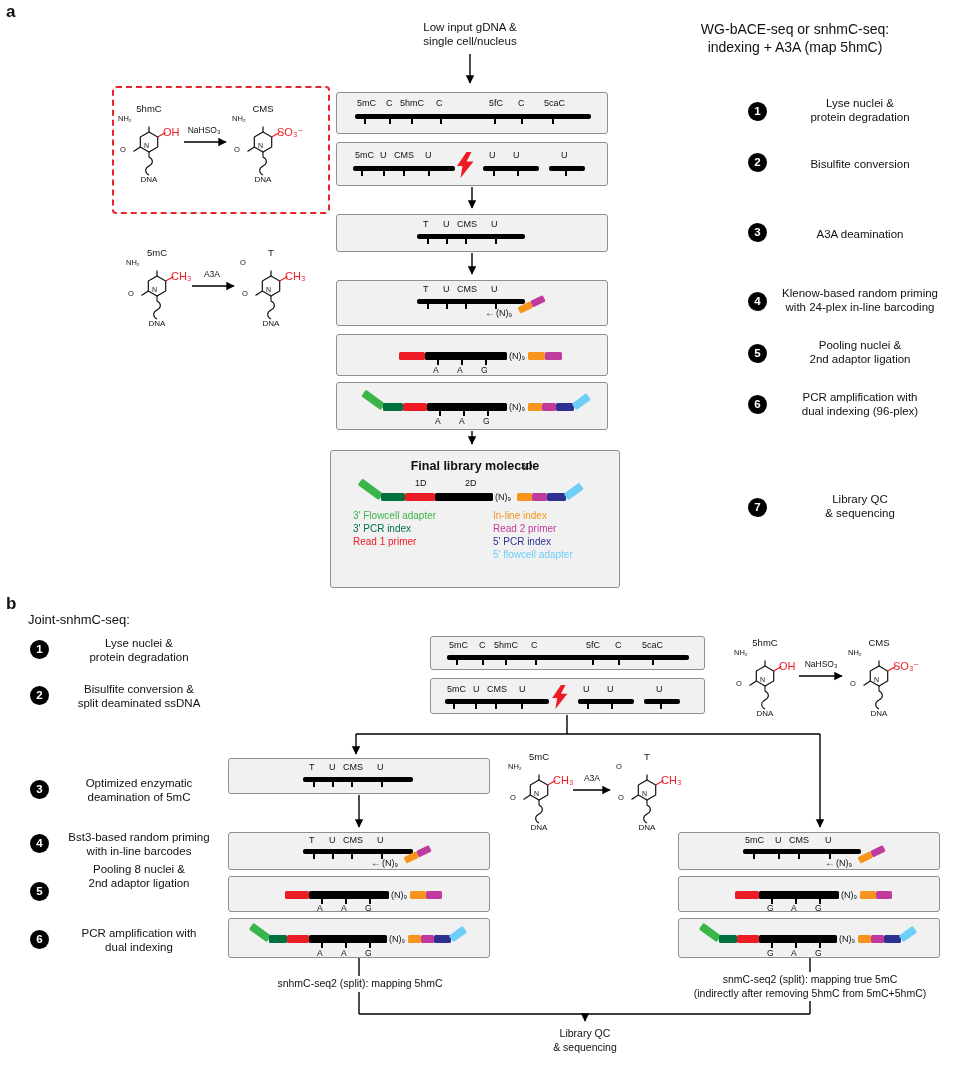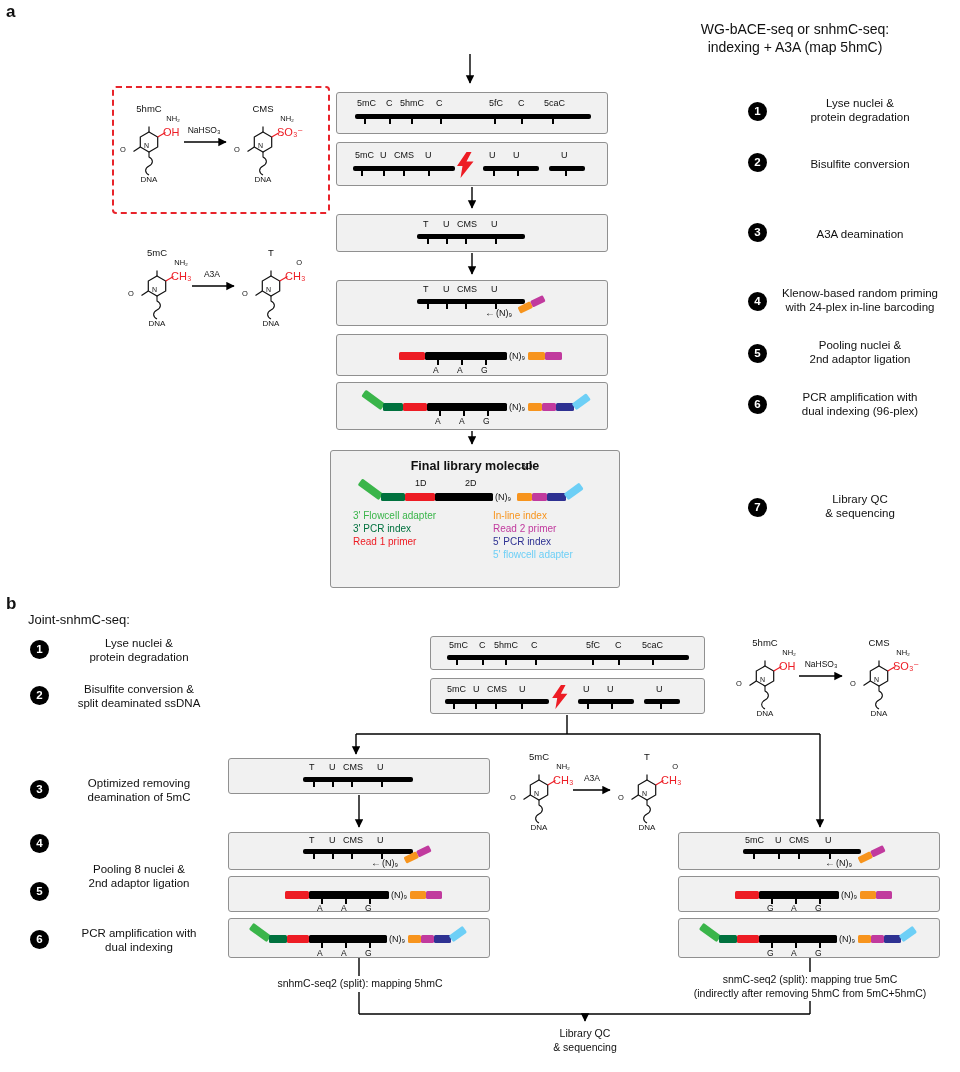--- a/index.html
+++ b/index.html
@@ -21,21 +21,21 @@
 .bg-red{background:#ed1c24}.bg-or{background:#f7941d}.bg-mg{background:#c13a9e}.bg-gr{background:#3ab54a}
 .bg-dg{background:#00713e}.bg-bl{background:#2e3192}.bg-lb{background:#6dcff6}.bg-bk{background:#000}
 .t-red{color:#ed1c24}.t-or{color:#f7941d}.t-mg{color:#c13a9e}.t-gr{color:#3ab54a}
 .t-dg{color:#00713e}.t-bl{color:#2e3192}.t-lb{color:#6dcff6}
 .stepnum{position:absolute;width:19px;height:19px;border-radius:50%;background:#000;color:#fff;font-size:11.5px;font-weight:bold;text-align:center;line-height:19px}
 .steplabel{position:absolute;font-size:11.5px;line-height:1.25;text-align:center;white-space:pre-line}
 .panel-label{position:absolute;font-size:17px;font-weight:bold}
 .note{position:absolute;font-size:11px;line-height:1.32;color:#e8232b}
 .mol{position:absolute;width:62px;height:92px}
 .mname{position:absolute;top:0;left:0;width:100%;text-align:center;font-size:9.5px;line-height:1}
-.mtop{position:absolute;top:11px;left:0;width:100%;text-align:right;font-size:7.5px;line-height:1}
+.mtop{position:absolute;top:11px;left:0;width:100%;text-align:left;font-size:7.5px;line-height:1}
 .molsvg{position:absolute;top:21px;left:11px}
 .mo{position:absolute;top:42px;left:2px;font-size:7.5px;line-height:1}
 .mn{position:absolute;top:38px;left:26px;font-size:7px;line-height:1}
 .msub{position:absolute;top:23px;left:45px;font-size:11px;line-height:1;color:#ed1c24;white-space:nowrap}
 .mdna{position:absolute;top:72px;left:0;width:100%;text-align:center;font-size:8px;line-height:1}
 .reagent{position:absolute;font-size:8.5px;text-align:center;line-height:1}
 .pseg{position:absolute;width:28px;height:7px;transform:rotate(-26deg);transform-origin:0 50%}
 .pseg i{position:absolute;top:0;width:14px;height:7px;border-radius:1.5px;display:block}
 .pseg .h1{left:0}.pseg .h2{left:14px}
 .la{position:absolute;font-size:10px;line-height:1}
@@ -72,20 +72,22 @@
       <line x1="359" y1="958" x2="359" y2="1014"></line>
       <line x1="810" y1="958" x2="810" y2="1014"></line>
       <line x1="359" y1="1014" x2="810" y2="1014"></line>
       <line x1="585" y1="1014" x2="585" y2="1021" marker-end="url(#ah)"></line>
     </g>
   </svg>
 
   <div class="panel-label" style="left:6px;top:2px">a</div>
 
 
+  <div class="abs pre ctr" style="left:388px;top:20px;width:164px;font-size:11.5px;line-height:1.25">Low input gDNA &amp;
+single cell/nucleus</div>
   <div class="abs pre ctr" style="left:642px;top:20px;width:306px;font-size:14px;line-height:1.3">WG-bACE-seq or snhmC-seq:
 indexing + A3A (map 5hmC)</div>
 
   <div class="abs" style="left:112px;top:86px;width:218px;height:128px;border:2px dashed #e8232b;border-radius:4px"></div>
 
   <div class="mol" style="left:118px;top:104px">
     <div class="mname">5hmC</div>
     <div class="mtop">NH₂</div>
     <svg class="molsvg" width="40" height="52" viewBox="0 0 40 52">
       <polygon points="20,7 28.7,12 28.7,22 20,27 11.3,22 11.3,12" fill="none" stroke="#111" stroke-width="1.2"></polygon>
@@ -304,22 +306,24 @@
   <div class="stepnum" style="left:30px;top:640px">1</div>
   <div class="stepnum" style="left:30px;top:686px">2</div>
   <div class="stepnum" style="left:30px;top:780px">3</div>
   <div class="stepnum" style="left:30px;top:834px">4</div>
   <div class="stepnum" style="left:30px;top:882px">5</div>
   <div class="stepnum" style="left:30px;top:930px">6</div>
   <div class="steplabel" style="left:52px;top:636px;width:174px">Lyse nuclei &amp;
 protein degradation</div>
   <div class="steplabel" style="left:52px;top:682px;width:174px">Bisulfite conversion &amp;
 split deaminated ssDNA</div>
-  <div class="steplabel" style="left:52px;top:776px;width:174px">Optimized removing
+  <div class="steplabel" style="left:52px;top:776px;width:174px">Optimized enzymatic
 deamination of 5mC</div>
+  <div class="steplabel" style="left:52px;top:830px;width:174px">Bst3-based random priming
+with in-line barcodes</div>
   <div class="steplabel" style="left:52px;top:862px;width:174px">Pooling 8 nuclei &amp;
 2nd adaptor ligation</div>
   <div class="steplabel" style="left:52px;top:926px;width:174px">PCR amplification with
 dual indexing</div>
 
   <div class="box" style="left:430px;top:636px;width:275px;height:34px">
     <span class="sl" style="left:18px;top:4px">5mC</span>
     <span class="sl" style="left:48px;top:4px">C</span>
     <span class="sl" style="left:63px;top:4px">5hmC</span>
     <span class="sl" style="left:100px;top:4px">C</span>

